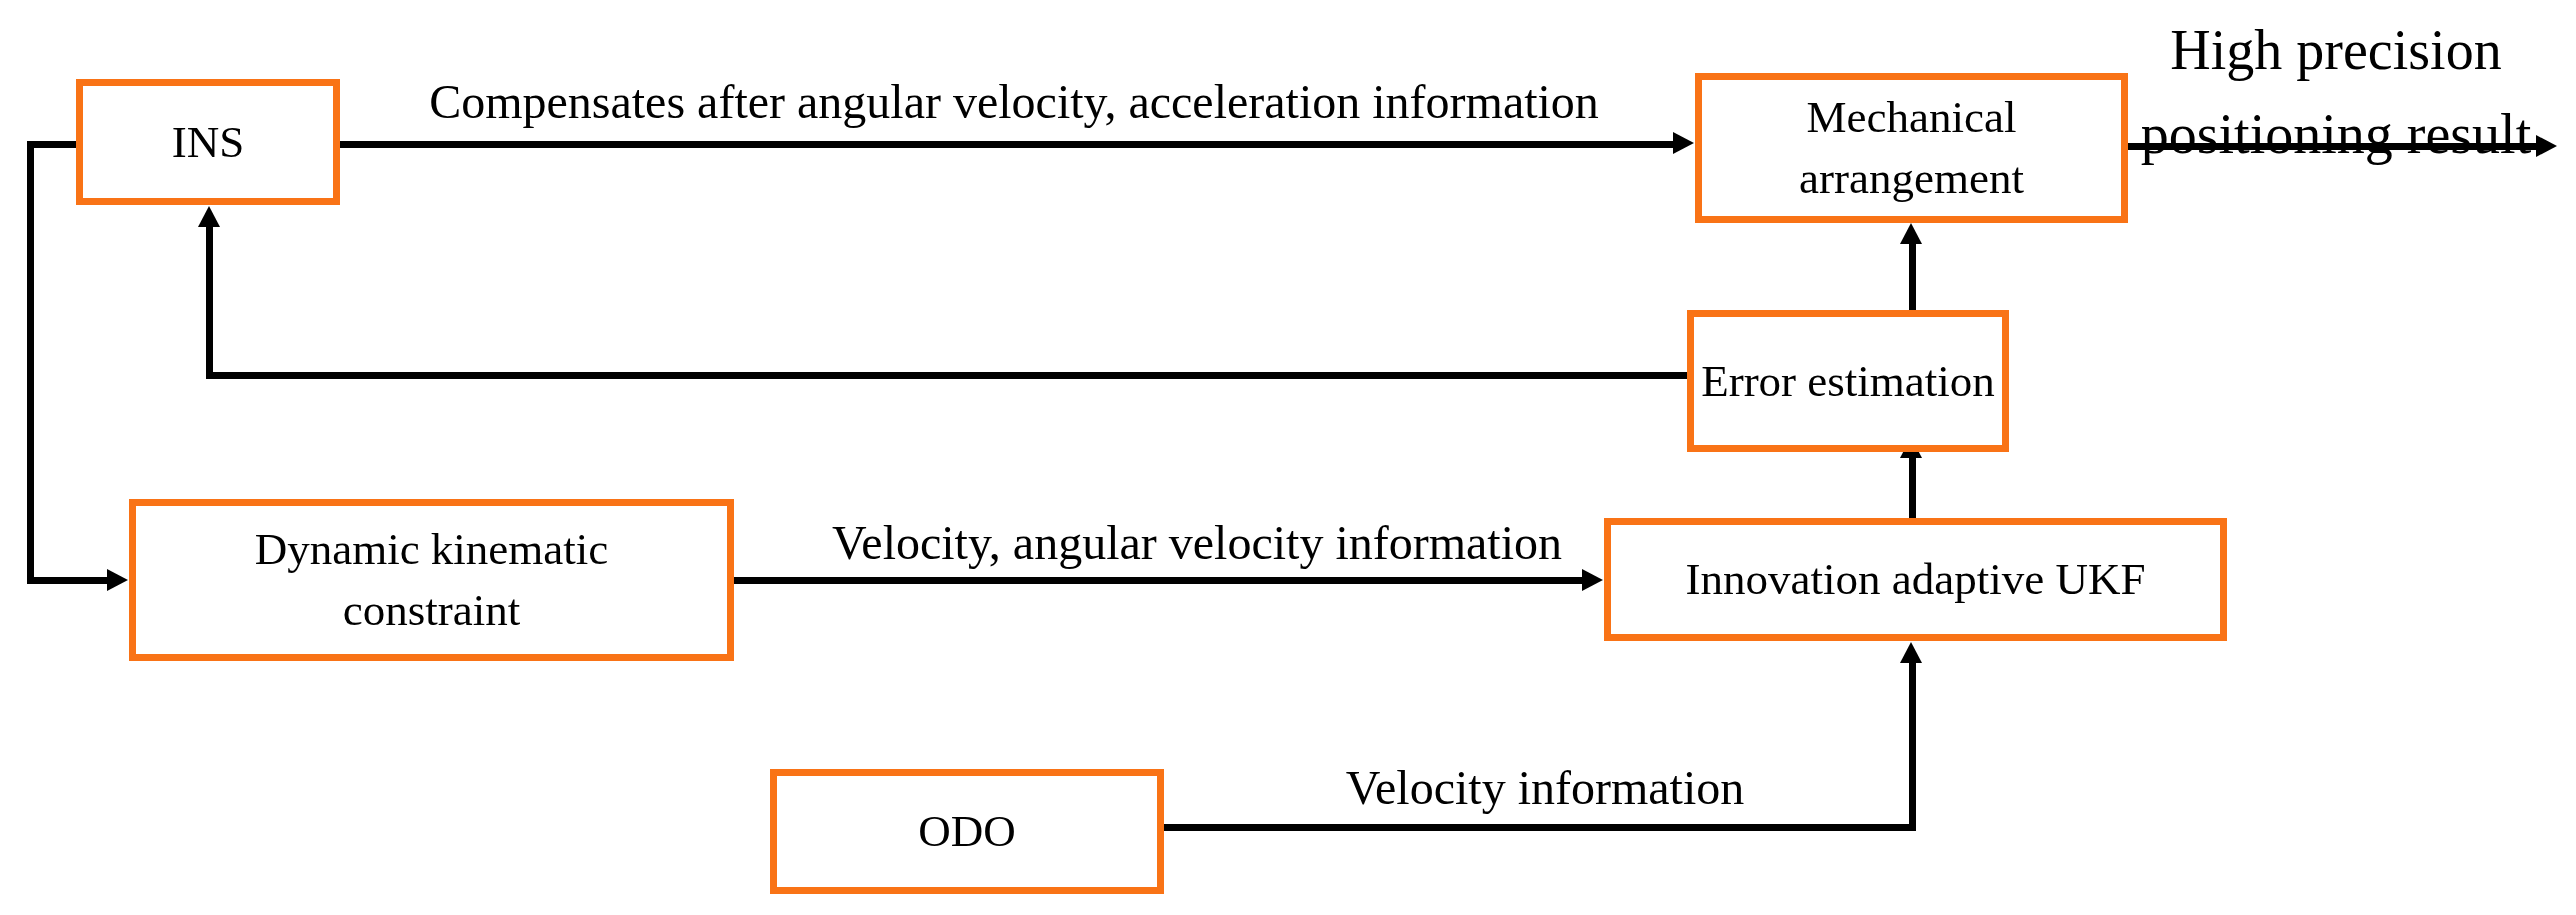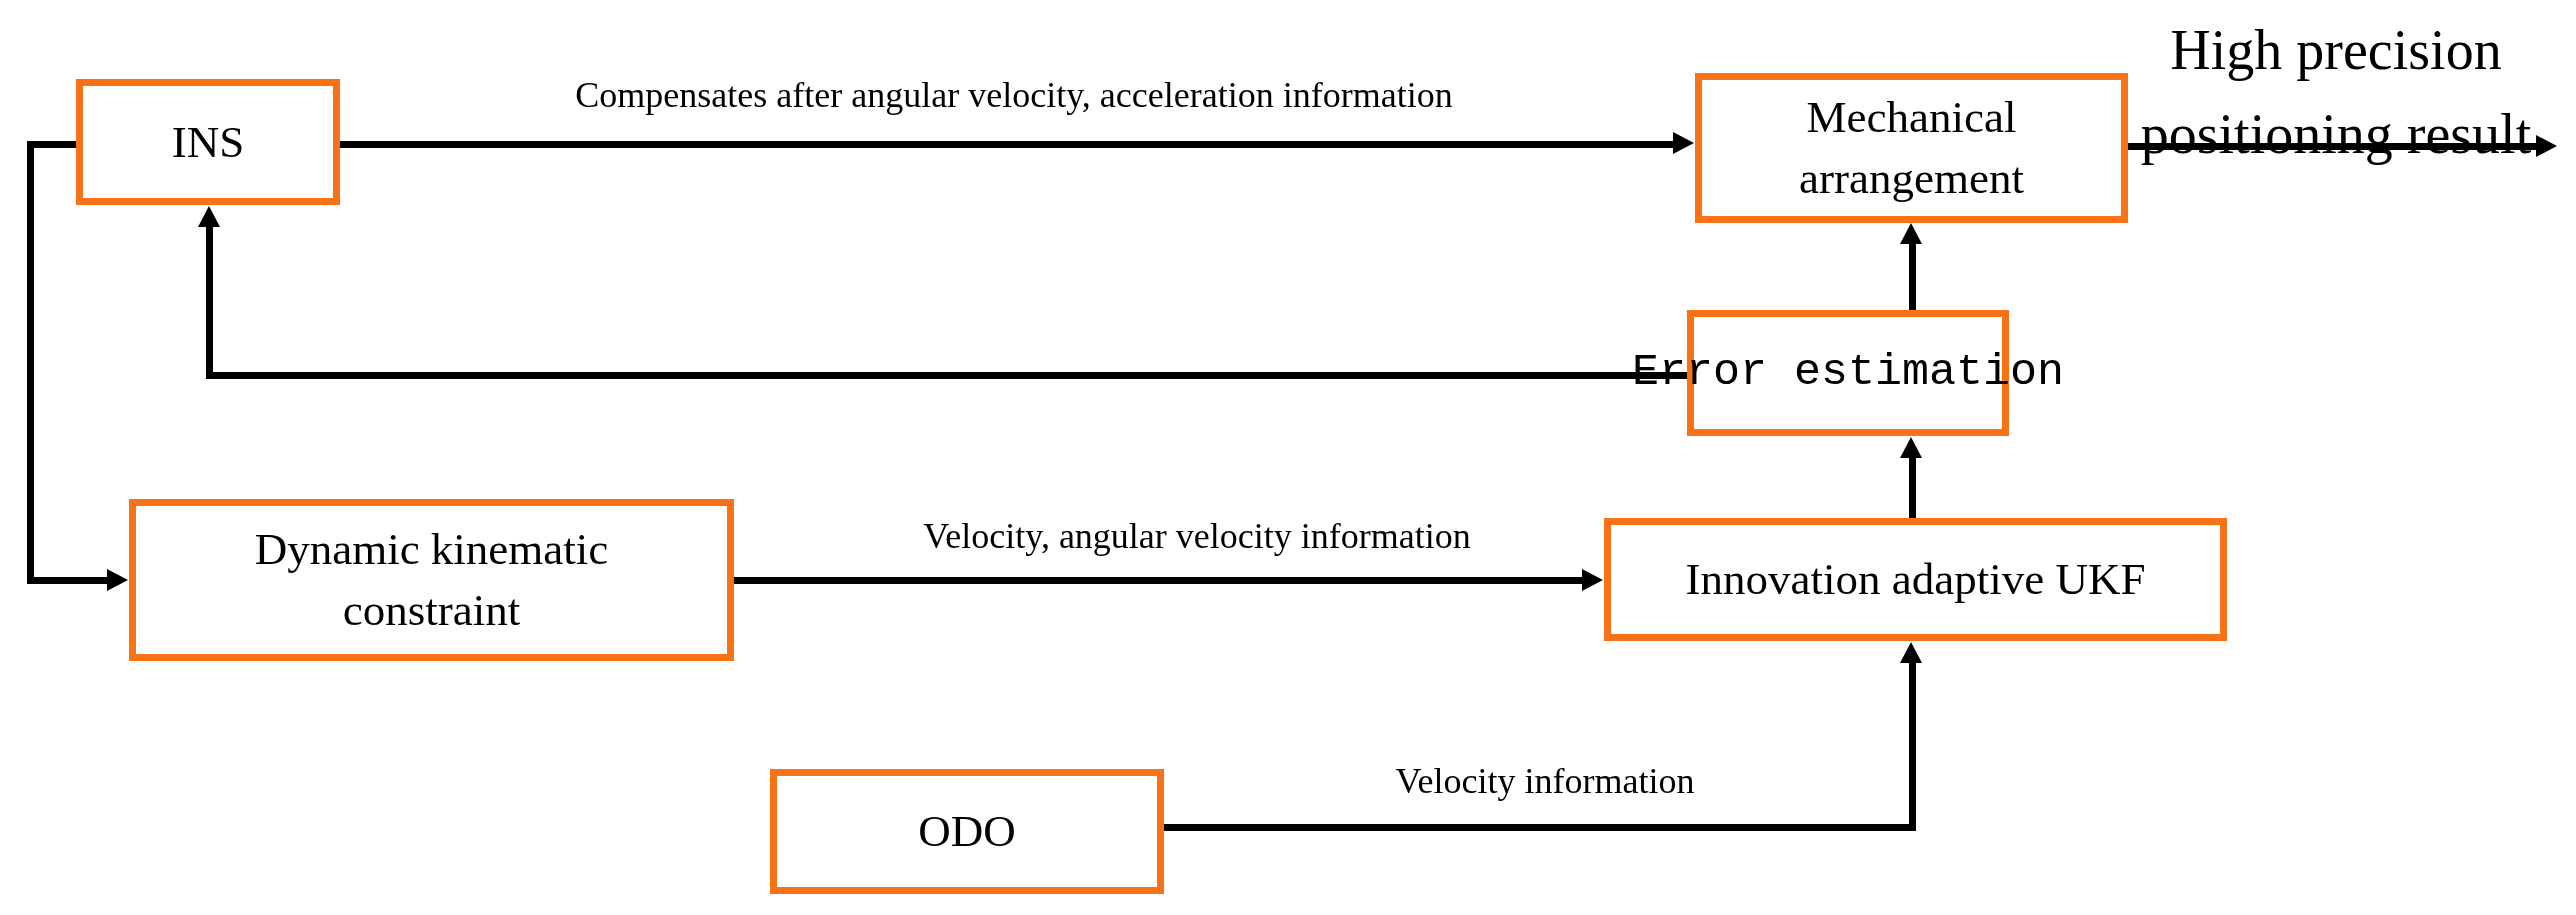--- a/index.html
+++ b/index.html
@@ -43,21 +43,21 @@
   }
   .arr-up {
     position: absolute;
     width: 0; height: 0;
     border-left: 11.6px solid transparent;
     border-right: 11.6px solid transparent;
     border-bottom: 21.6px solid #000000;
   }
   .edge-label {
     position: absolute;
-    font-size: 36px;
+    font-size: 48px;
     white-space: nowrap;
     transform: translateX(-50%);
   }
   .edge-label-block {
     position: absolute;
     font-size: 56px;
     line-height: 1.5;
     text-align: center;
     transform: translateX(-50%);
     width: 478px;
@@ -97,21 +97,21 @@
   <div class="arr-up" style="left:1900px; top:642px;"></div>
 
   <div class="box" style="left:76px; top:79px; width:264px; height:126px;">
     <span class="lbl nowrap">INS</span>
   </div>
 
   <div class="box" style="left:1695px; top:73px; width:433px; height:150px; padding:0 22px;">
     <span class="lbl">Mechanical arrangement</span>
   </div>
 
-  <div class="box" style="left:1687px; top:310px; width:322px; height:126px;font-family:Liberation Mono, monospace;">
+  <div class="box" style="left:1687px; top:310px; width:322px; height:142px;">
     <span class="lbl nowrap">Error estimation</span>
   </div>
 
   <div class="box" style="left:1604px; top:518px; width:623px; height:123px;">
     <span class="lbl nowrap">Innovation adaptive UKF</span>
   </div>
 
   <div class="box" style="left:129px; top:499px; width:605px; height:162px; padding:0 46px;">
     <span class="lbl">Dynamic kinematic constraint</span>
   </div>

